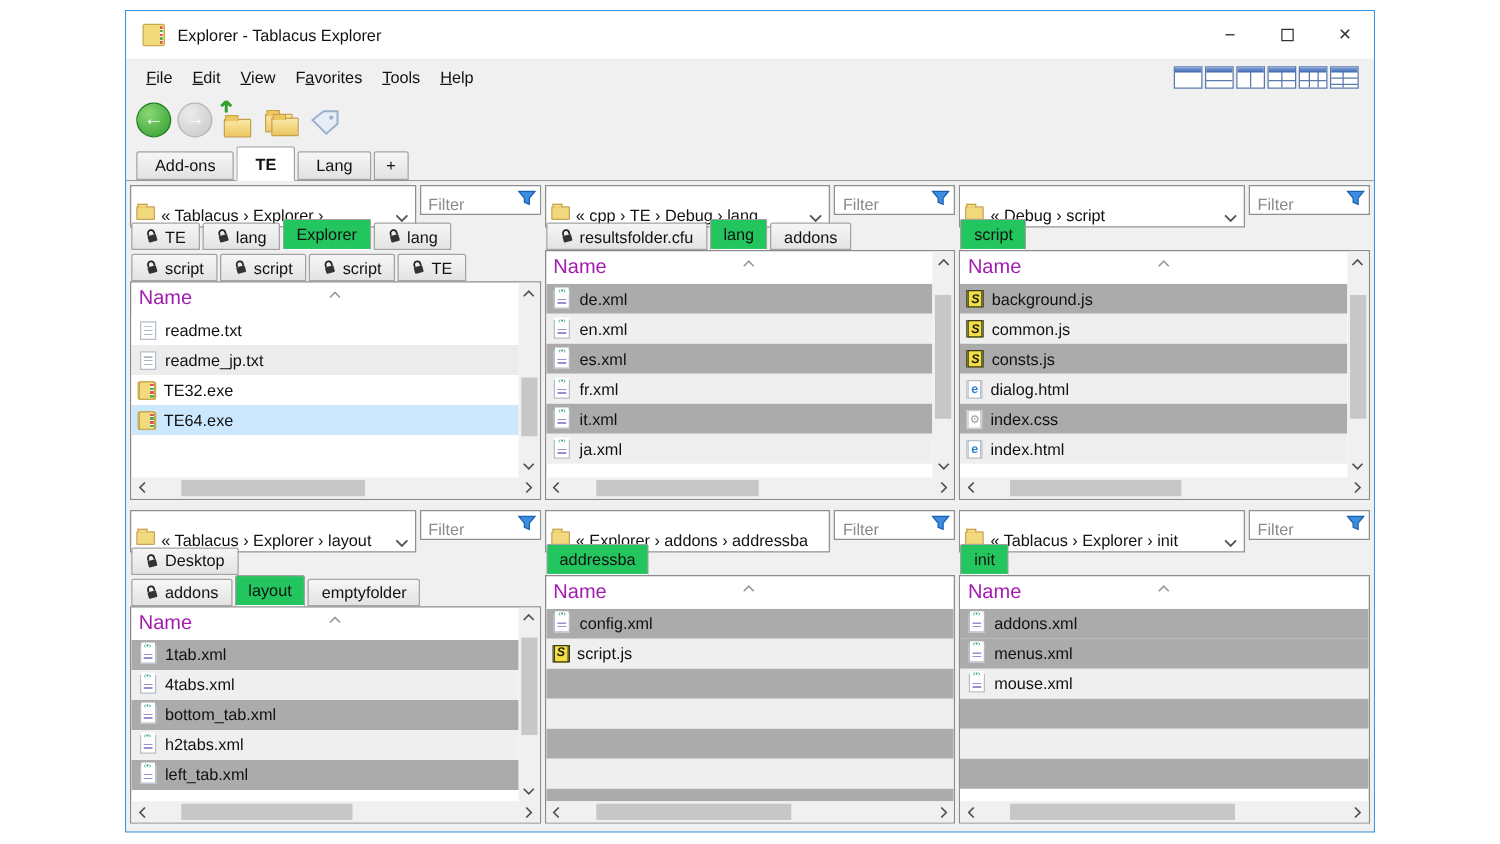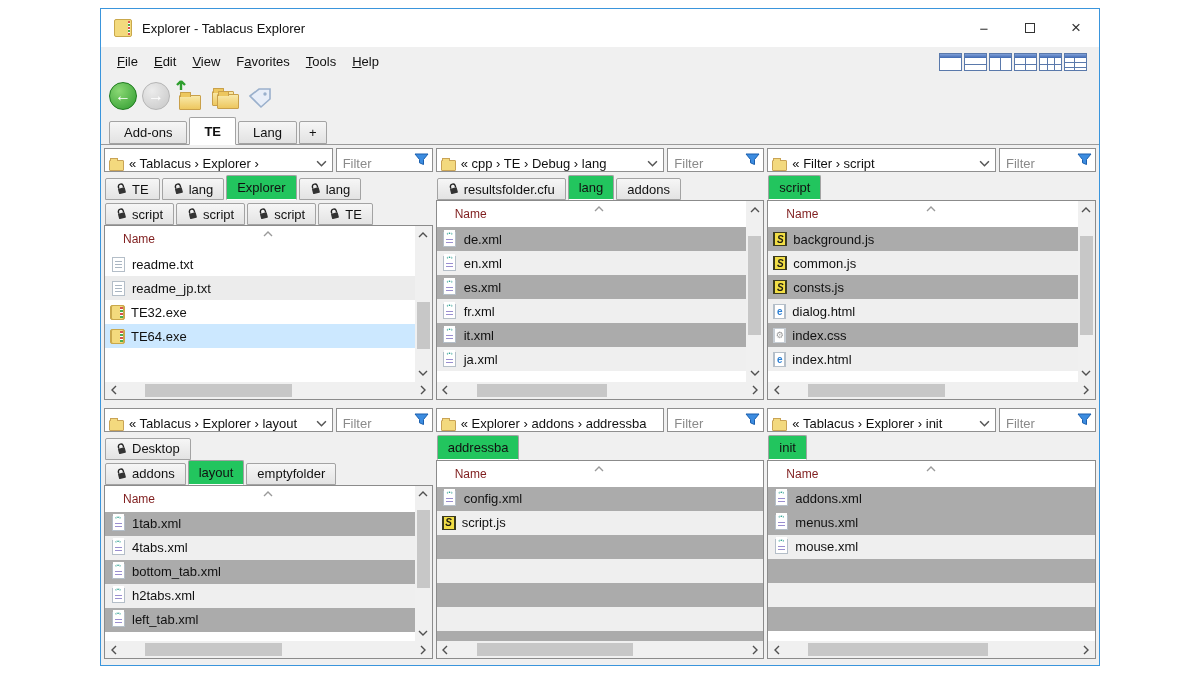--- a/index.html
+++ b/index.html
@@ -53,37 +53,37 @@
           background:linear-gradient(#f6f6f6,#e2e2e2); border:1px solid #a3a3a3; border-radius:2px 2px 0 0; margin-right:2px; }
   .mtab.active { background:#fff; height:28px; border-bottom:1px solid #fff; margin-bottom:-1px; font-weight:bold; z-index:2; }
   .mtab.plus { padding:0 9px; }
 
   
   .panes { flex:1; background:#f0f0f0; display:grid; grid-template-columns:1fr 1fr 1fr; grid-template-rows:1fr 1fr;
            column-gap:3px; row-gap:8px; padding:3px 3px 6px 3px; }
   .pane { display:flex; flex-direction:column; min-width:0; overflow:hidden; }
 
   .addr-row { height:24px; display:flex; flex:none; margin-bottom:3px; }
-  .addr-box { flex:1; min-width:0; display:flex; align-items:flex-end; gap:5px; background:#fff; border:1px solid #8f8f8f; padding:0 4px; }
+  .addr-box { flex:1; min-width:0; display:flex; align-items:flex-start; gap:5px; background:#fff; border:1px solid #8f8f8f; padding:16px 4px; }
   .fi-folder-sm { width:15px; height:11px; background:#f3d97e; border:1px solid #c9a356; border-radius:1px; position:relative; flex:none; }
   .fi-folder-sm::before { content:""; position:absolute; top:-3px; left:0; width:6px; height:2px; background:#f3d97e; border:1px solid #c9a356; border-bottom:none; }
   .addr-text { flex:1; min-width:0; font-size:13px; color:#111; white-space:nowrap; overflow:hidden; }
   .addr-chev { flex:none; padding-right:1px; }
   .filter-box { width:97px; flex:none; margin-left:3px; display:flex; align-items:flex-end; background:#fff; border:1px solid #8f8f8f; padding:0 3px 0 6px; }
   .filter-text { flex:1; font-size:13px; color:#8a8a8a; }
 
   .ptab-row { height:25px; display:flex; align-items:flex-end; flex:none; padding-left:1px; }
   .ptab { font-size:13px; color:#111; padding:0 10px; height:22px; display:flex; align-items:center; gap:5px;
           background:linear-gradient(#f6f6f6,#e3e3e3); border:1px solid #a3a3a3; border-radius:2px 2px 0 0; margin-right:2px; white-space:nowrap; }
   .ptab.active { background:#22c55e; height:25px; border-bottom:1px solid #fff; z-index:2; }
   .lock { display:inline-flex; transform:rotate(-15deg); }
 
   
   .list { flex:1; border:1px solid #8b8b8b; background:#fff; position:relative; overflow:hidden; }
-  .hdr { height:26px; display:flex; align-items:center; padding-left:18px; font-size:12px; color:#7f1d1d; position:relative; }
+  .hdr { height:26px; display:flex; align-items:center; padding-left:6px; font-size:16px; color:#a21caf; position:relative; }
   .sort-caret { position:absolute; top:0; left:48%; }
   .rows { position:absolute; top:26px; left:0; right:0; bottom:17px; overflow:hidden; }
   .rows.with-vsb { right:17px; }
   .row { height:24px; display:flex; align-items:center; padding-left:5px; gap:6px; font-size:13px; color:#111; white-space:nowrap; }
   .sh-white { background:#fff; } .sh-pale { background:#ececec; }
   .sh-gray { background:#ababab; } .sh-light { background:#efefef; }
   .sh-selected { background:#cce8ff; }
 
   
   .fi { width:16px; height:16px; position:relative; flex:none; display:flex; align-items:center; justify-content:center; }
@@ -419,21 +419,21 @@
                 <path d="M1 1 L5 5 L1 9" fill="none" stroke="#505050" stroke-width="1.4"></path>
               </svg>
             </span>
           </div>
         </div>
       </div>
       <div class="pane">
         <div class="addr-row">
           <div class="addr-box">
             <span class="fi-folder-sm"></span>
-            <span class="addr-text">« Filter › script</span>
+            <span class="addr-text">« Debug › script</span>
             <span class="addr-chev"><svg width="11" height="7" viewBox="0 0 10 6">
                 <path d="M1 1 L5 5 L9 1" fill="none" stroke="#555" stroke-width="1.4"></path>
               </svg></span>
           </div>
           <div class="filter-box">
             <span class="filter-text">Filter</span>
             <span><svg width="15" height="14" viewBox="0 0 15 14">
                 <path d="M1 1 H14 L9.5 6.5 V11.5 L5.5 9.8 V6.5 Z" fill="#3c8ce0" stroke="#1b5fae"></path>
               </svg></span>
           </div>

